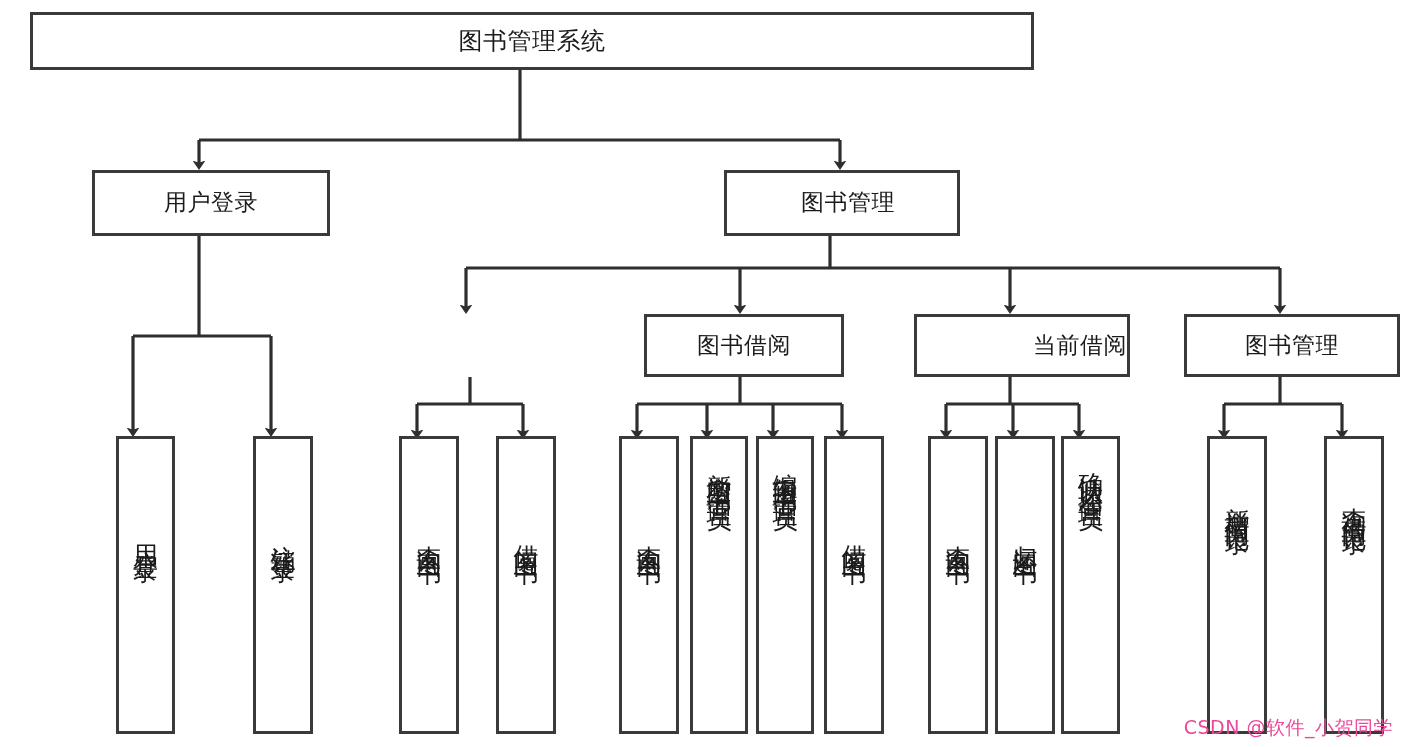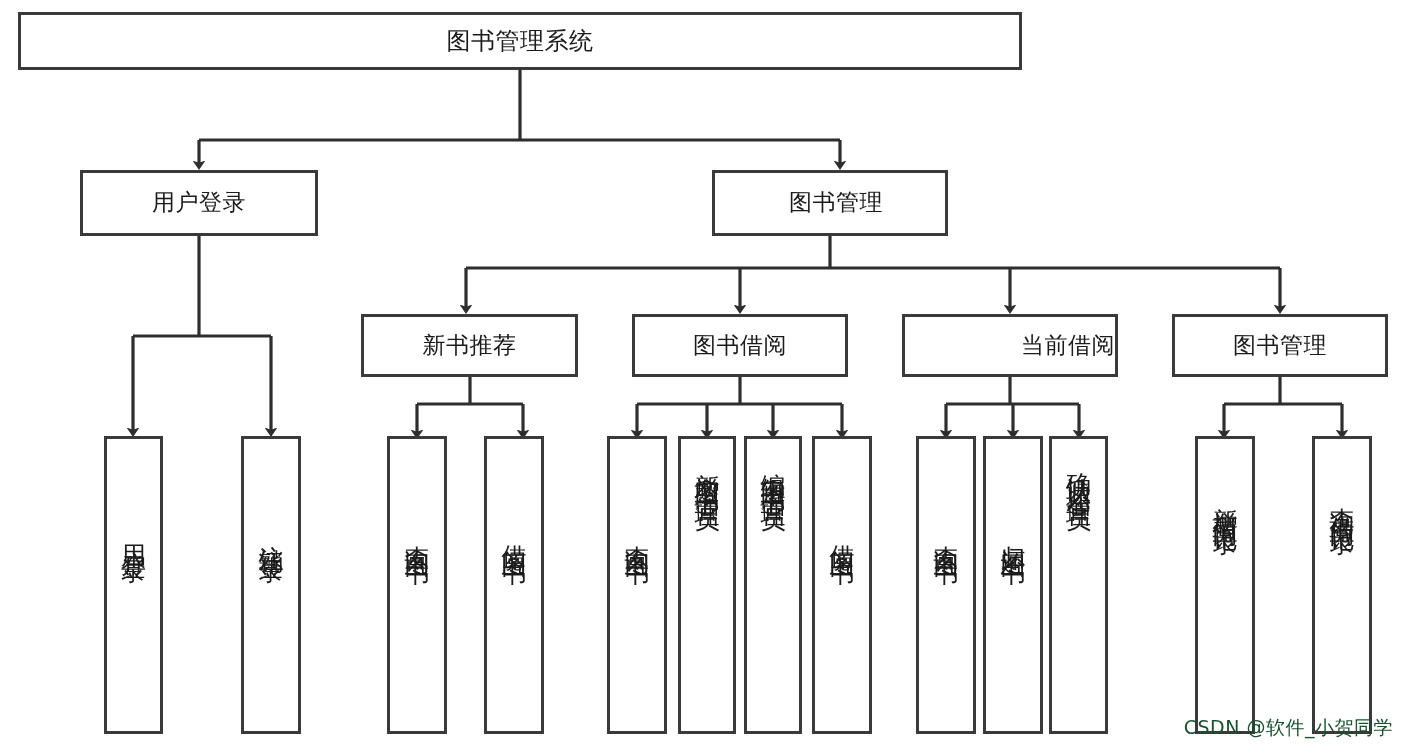--- a/index.html
+++ b/index.html
@@ -27,20 +27,21 @@
   }
   .node {
     position: absolute;
     box-sizing: border-box;
     border: 3px solid #3a3a3a;
     background: #ffffff;
     display: flex;
     align-items: center;
     justify-content: center;
     color: #1b1b1b;
+    margin-left: 12px;
   }
   .node-label {
     display: block;
     line-height: 1.18;
     letter-spacing: 0.5px;
     white-space: nowrap;
   }
   
   .node.horiz .node-label {
     font-size: 23px;
@@ -69,21 +70,21 @@
     padding-top: 38px;
   }
   .node.vert.topalign .node-label {
     padding-top: 4px;
   }
   .watermark {
     position: absolute;
     right: 12px;
     bottom: 6px;
     font-size: 19px;
-    color: #14532d;
+    color: #ec4899;
     letter-spacing: 0.5px;
     white-space: nowrap;
     user-select: none;
   }
 </style>
 </head>
 <body>
 
 <div id="diagram-root">
 
@@ -142,25 +143,22 @@
   </div>
 
   <div class="node horiz" style="left:80px; top:170px; width:238px; height:66px;">
     <span class="node-label">用户登录</span>
   </div>
 
   <div class="node horiz" style="left:712px; top:170px; width:236px; height:66px;padding-left:12px;">
     <span class="node-label">图书管理</span>
   </div>
 
-  <div class="node horiz" style="left:361px; top:314px; width:217px; height:63px;">
-    <span class="node-label">新书推荐</span>
-  </div>
-
-  <div class="node horiz" style="left:632px; top:314px; width:216px; height:63px;">
+
+  <div class="node horiz" style="left:632px; top:314px; width:200px; height:63px;">
     <span class="node-label">图书借阅</span>
   </div>
 
   <div class="node horiz" style="left:902px; top:314px; width:216px; height:63px;justify-content:flex-end;">
     <span class="node-label">当前借阅</span>
   </div>
 
   <div class="node horiz" style="left:1172px; top:314px; width:216px; height:63px;">
     <span class="node-label">图书管理</span>
   </div>

